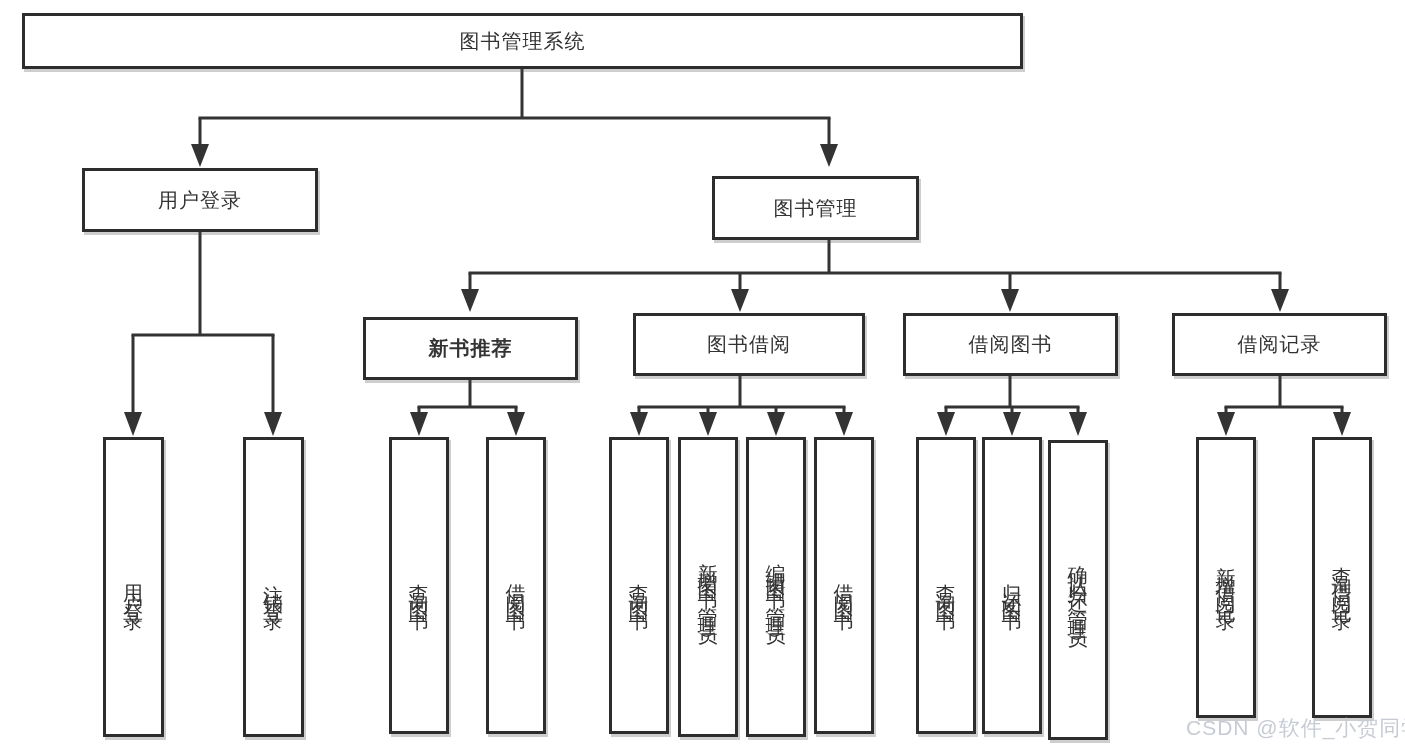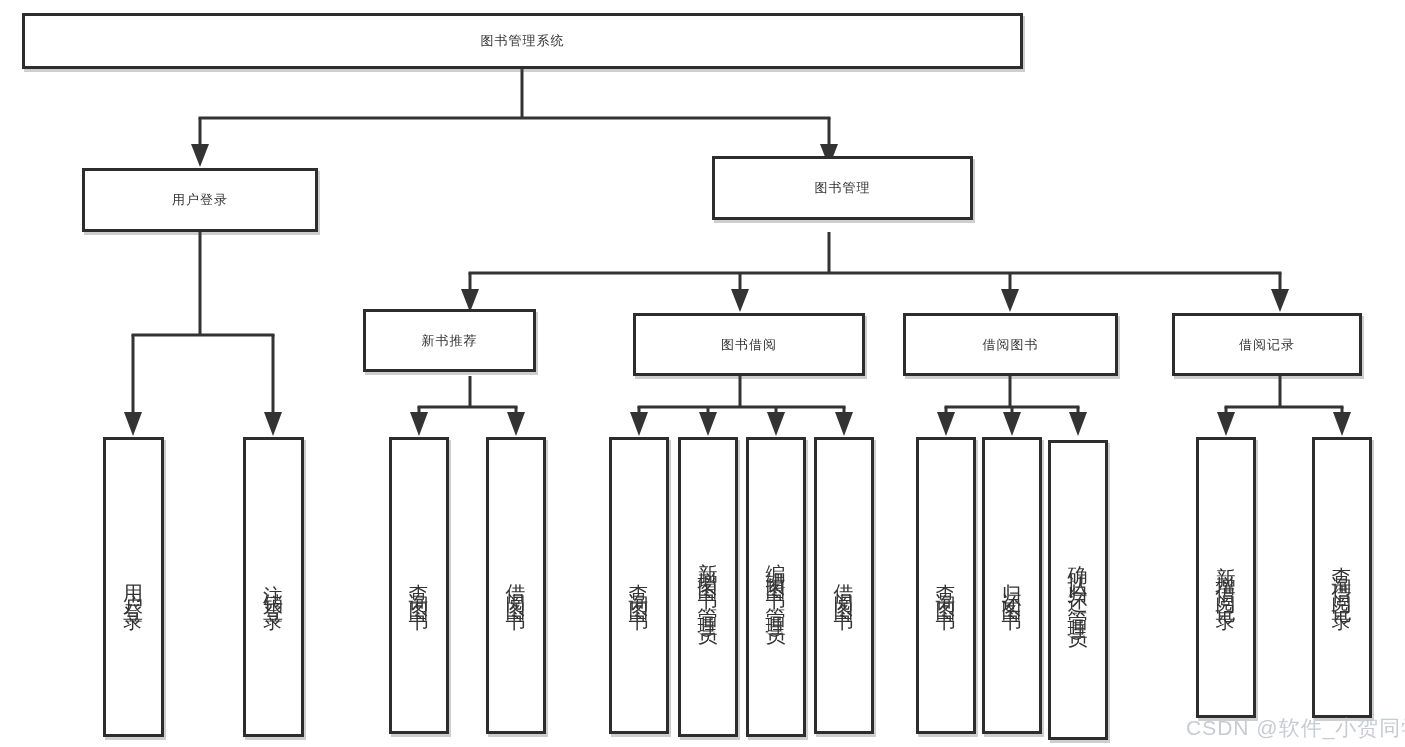--- a/index.html
+++ b/index.html
@@ -25,21 +25,21 @@
     position: absolute;
     box-sizing: border-box;
     background: #ffffff;
     border: 3px solid #2d2d2d;
     box-shadow: 2px 3px 0 rgba(80,80,80,0.28);
     display: flex;
     align-items: center;
     justify-content: center;
     color: #333333;
   }
-  .node.h { font-size: 13px; letter-spacing: 1px; }
+  .node.h { font-size: 20px; letter-spacing: 1px; }
   .node.v { font-size: 20px; }
   .v-text {
     writing-mode: vertical-rl;
     letter-spacing: 9px;
     line-height: 1;
     white-space: nowrap;
   }
   .watermark {
     position: absolute;
     left: 1186px;
@@ -117,34 +117,34 @@
     <polygon points="1333,412 1351,412 1342,436" stroke="none"></polygon>
   </svg>
 
   <div class="node h" style="left:22px; top:13px; width:1001px; height:56px;">
     <span>图书管理系统</span>
   </div>
 
   <div class="node h" style="left:82px; top:168px; width:236px; height:64px;">
     <span>用户登录</span>
   </div>
-  <div class="node h" style="left:712px; top:156px; width:261px; height:64px;">
+  <div class="node h" style="left:712px; top:176px; width:207px; height:64px;">
     <span>图书管理</span>
   </div>
 
-  <div class="node h" style="left:363px; top:309px; width:173px; height:63px;">
+  <div class="node h" style="left:363px; top:317px; width:215px; height:63px;font-weight:bold;">
     <span>新书推荐</span>
   </div>
   <div class="node h" style="left:633px; top:313px; width:232px; height:63px;">
     <span>图书借阅</span>
   </div>
   <div class="node h" style="left:903px; top:313px; width:215px; height:63px;">
     <span>借阅图书</span>
   </div>
-  <div class="node h" style="left:1172px; top:313px; width:190px; height:63px;">
+  <div class="node h" style="left:1172px; top:313px; width:215px; height:63px;">
     <span>借阅记录</span>
   </div>
 
   <div class="node v" style="left:103px; top:437px; width:61px; height:300px;">
     <span class="v-text">用户登录</span>
   </div>
   <div class="node v" style="left:243px; top:437px; width:61px; height:300px;">
     <span class="v-text">注销登录</span>
   </div>
 

